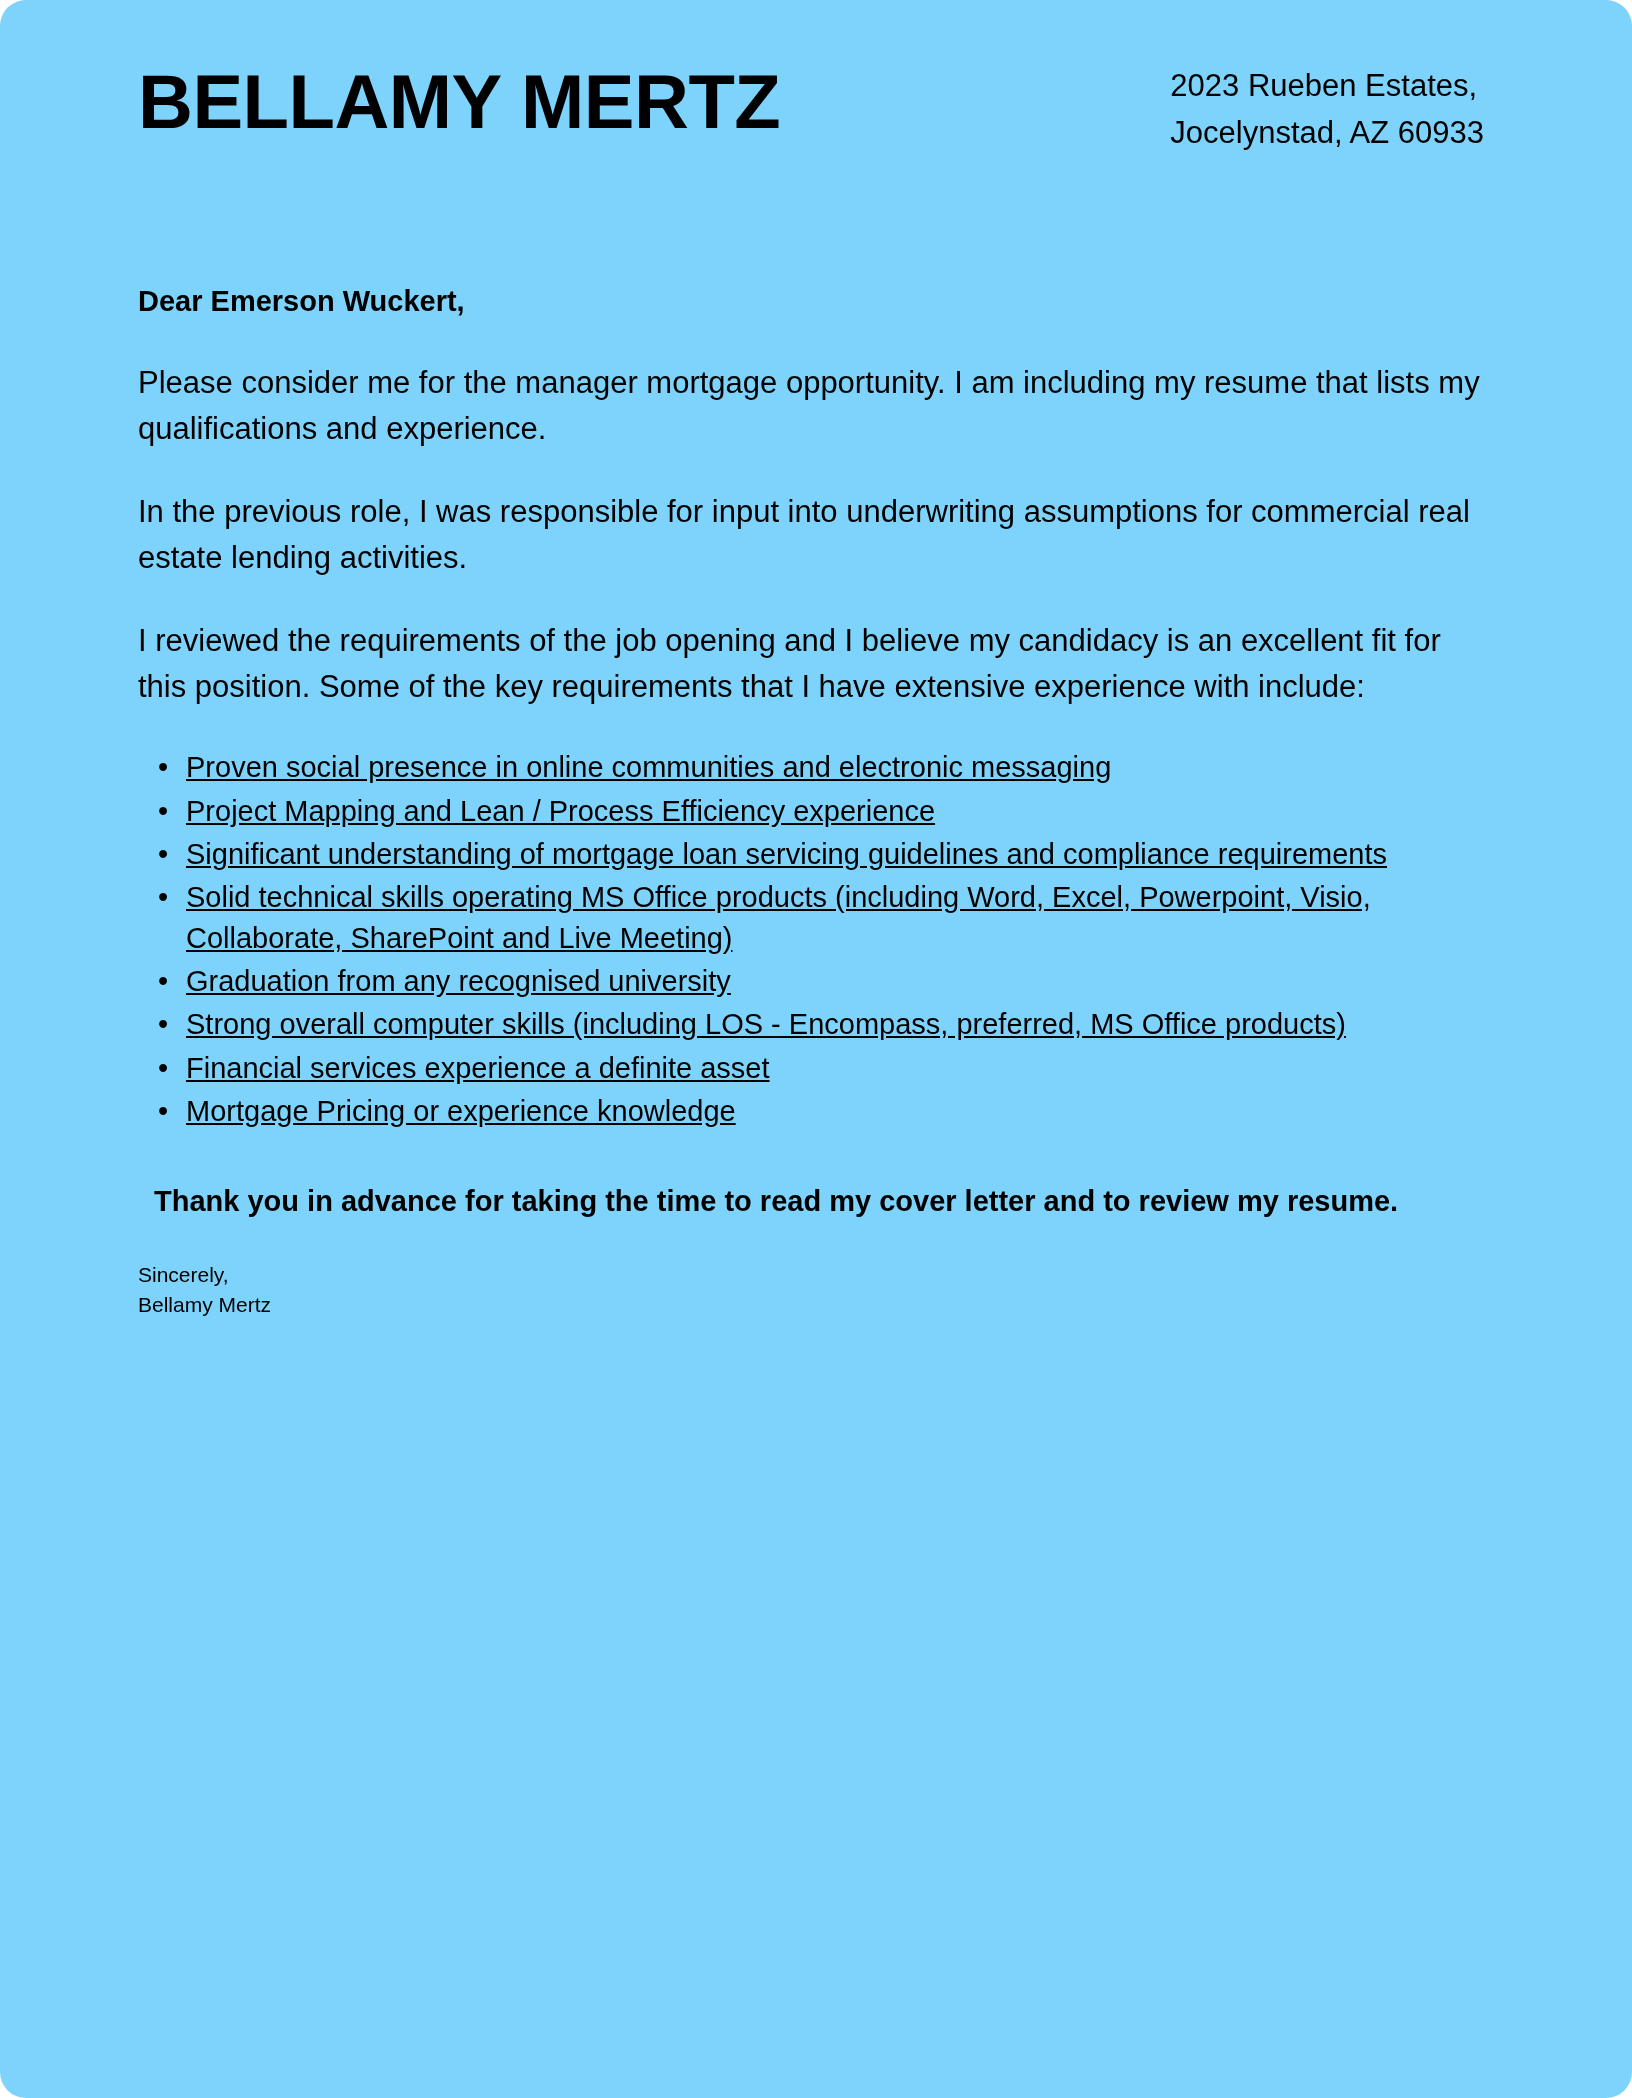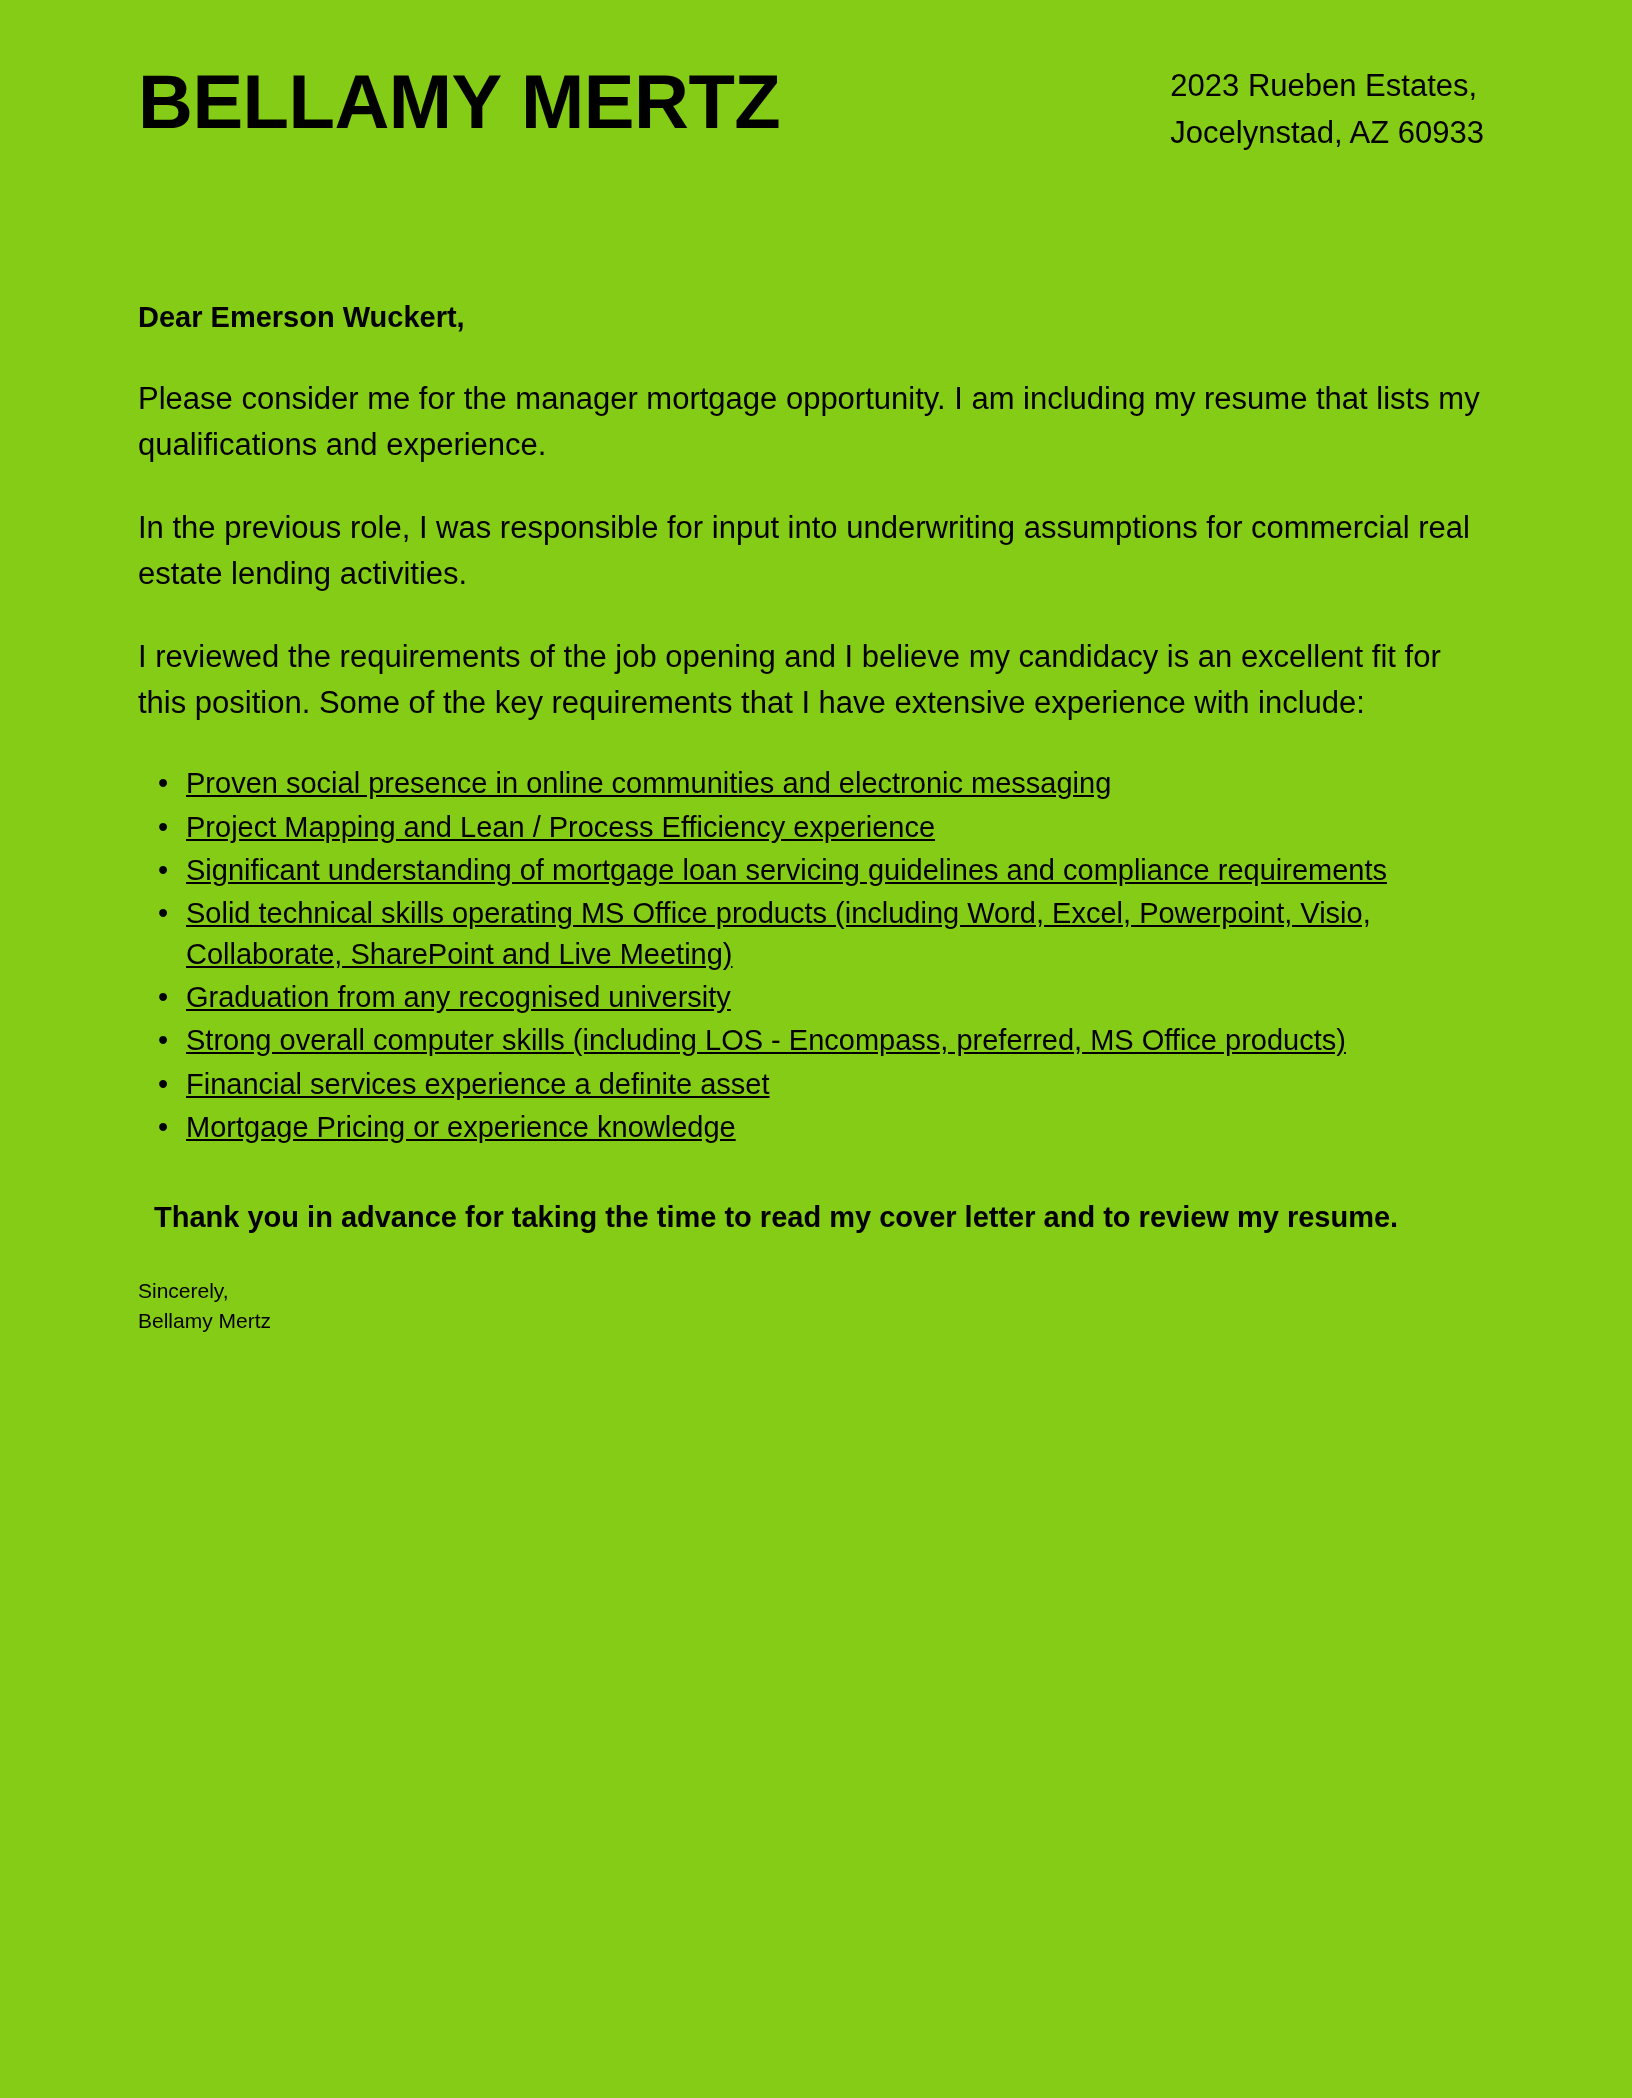--- a/index.html
+++ b/index.html
@@ -4,25 +4,26 @@
 <style>
   html, body {
     margin: 0;
     padding: 0;
     background: #ffffff;
   }
   .page {
     position: relative;
     width: 1632px;
     height: 2098px;
-    background: #84cc16;
+    background: #7dd3fc;
     box-sizing: border-box;
     font-family: "Liberation Sans", sans-serif;
     color: #000000;
     overflow: hidden;
+    border-radius: 26px;
   }
 
   
   .header {
     position: absolute;
     left: 0;
     top: 0;
     width: 1632px;
     padding: 52px 148px 0 138px;
     box-sizing: border-box;
@@ -45,21 +46,21 @@
     line-height: 1.52;
     white-space: nowrap;
     padding-top: 10px;
   }
   .address-line { display: block; }
 
   
   .letter {
     position: absolute;
     left: 138px;
-    top: 296px;
+    top: 280px;
     width: 1346px;
   }
   .salutation {
     font-size: 29px;
     font-weight: 700;
     line-height: 1.45;
     margin: 0 0 38px 0;
   }
   .para {
     font-size: 31px;

